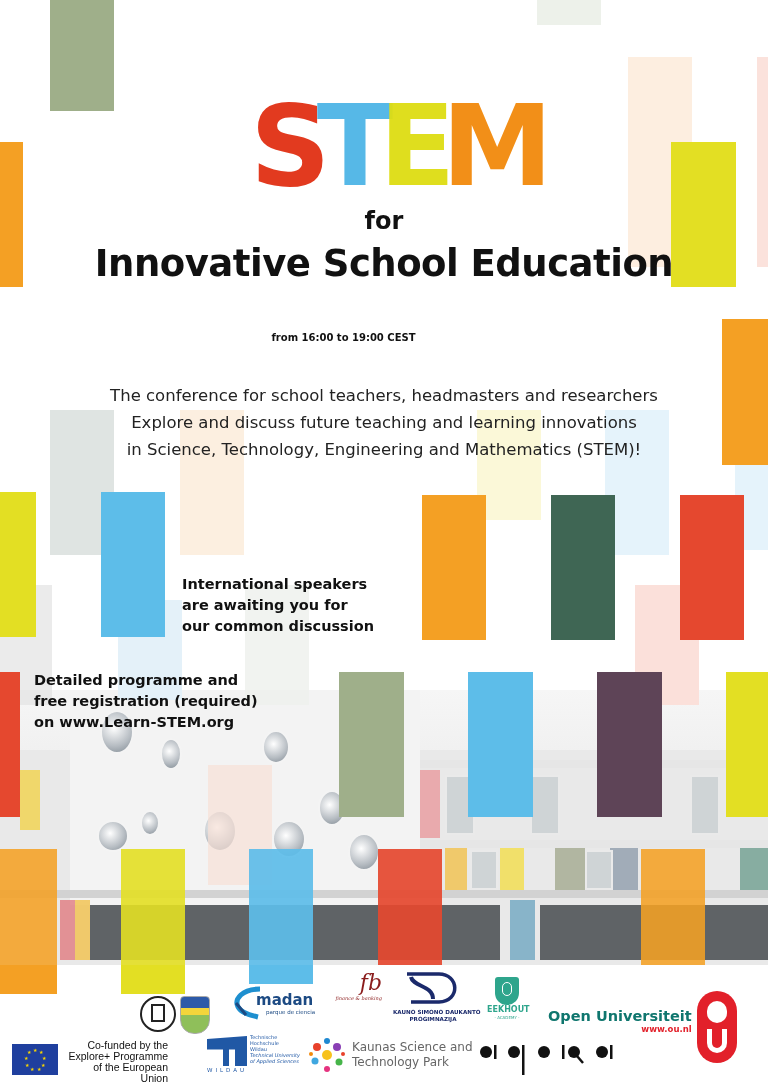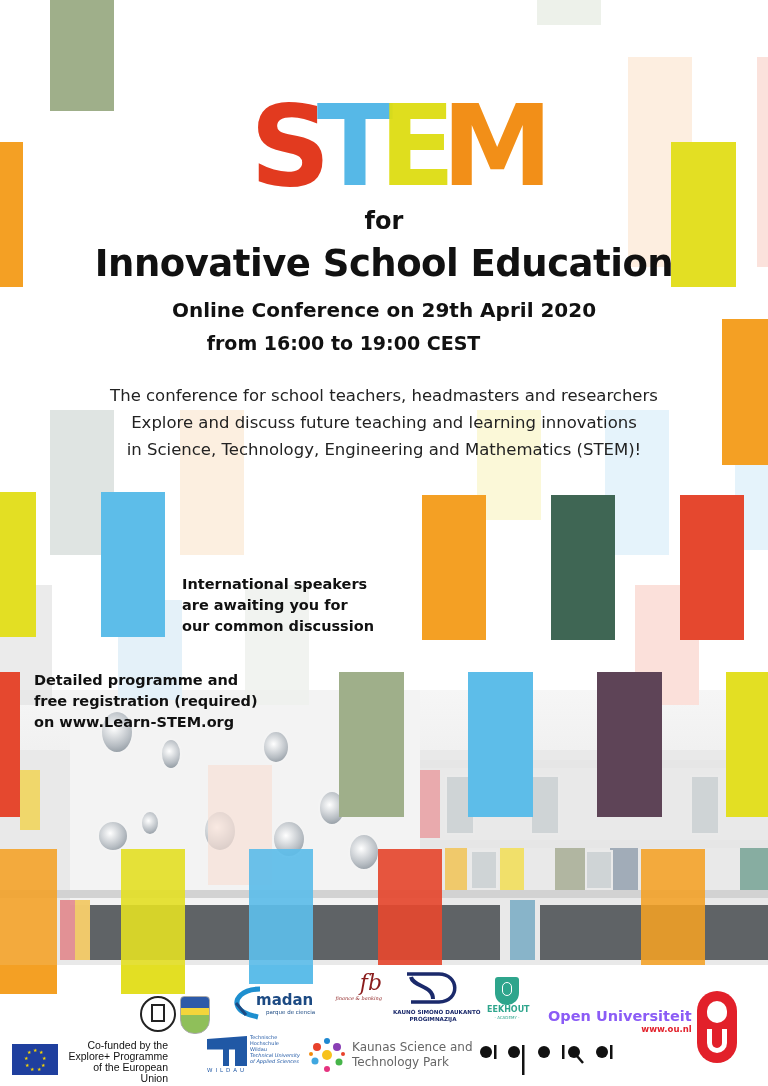--- a/index.html
+++ b/index.html
@@ -14,21 +14,21 @@
   .photo .dark { position: absolute; background: #5f6366; }
   .photo .porthole { position: absolute; border-radius: 50%; background: radial-gradient(circle at 40% 40%, #ffffff, #b6bcc2 60%, #7e8891); border: 2px solid #f4f4f4; }
   .rect { position: absolute; }
   .txt { position: absolute; color: #111; }
   .learn { position: absolute; left: 250px; top: 18px; width: 280px; text-align: center; font-family: "DejaVu Serif", serif; font-style: italic; font-size: 70px; color: #111; letter-spacing: 2px; }
   .stem { position: absolute; left: 250px; top: 98px; height: 96px; font-family: "DejaVu Sans", sans-serif; font-weight: bold; font-size: 112px; line-height: 96px; letter-spacing: -14px; }
   .stem span { display: inline-block; }
   .for { left: 0; width: 768px; top: 207px; text-align: center; font-family: "DejaVu Sans", sans-serif; font-weight: bold; font-size: 24px; }
   .title { left: 0; width: 768px; top: 242px; text-align: center; font-family: "DejaVu Sans", sans-serif; font-weight: bold; font-size: 37px; letter-spacing: -0.5px; }
   .conf { left: 0; width: 768px; top: 298px; text-align: center; font-family: "DejaVu Sans", sans-serif; font-weight: bold; font-size: 20px; }
-  .time { left: 0; width: 687px; top: 332px; text-align: center; font-family: "DejaVu Sans", sans-serif; font-weight: bold; font-size: 19px; }
+  .time { left: 0; width: 687px; top: 332px; text-align: center; font-family: "DejaVu Sans", sans-serif; font-weight: bold; font-size: 10px; }
   .desc { left: 0; width: 768px; top: 382px; text-align: center; font-family: "DejaVu Sans", sans-serif; font-size: 16.5px; line-height: 27px; color: #222; }
   .speakers { left: 182px; top: 574px; font-family: "DejaVu Sans", sans-serif; font-weight: bold; font-size: 14.5px; line-height: 21px; }
   .register { left: 34px; top: 670px; font-family: "DejaVu Sans", sans-serif; font-weight: bold; font-size: 14.5px; line-height: 21px; }
   .logos { position: absolute; left: 0; top: 965px; width: 768px; height: 121px; background: #ffffff; }
   .eu-flag { position: absolute; left: 12px; top: 1044px; width: 46px; height: 31px; background: #1f3f9e; }
   .eu-flag .star { position: absolute; color: #f6d500; font-size: 5px; line-height: 5px; }
   .eu-text { position: absolute; left: 68px; top: 1040px; width: 100px; text-align: right; font-family: "Liberation Sans", sans-serif; font-size: 10.5px; line-height: 11px; color: #111; }
   .seal { position: absolute; border-radius: 50%; }
   .madan { position: absolute; left: 232px; top: 985px; width: 88px; height: 40px; }
   .fb { position: absolute; left: 330px; top: 971px; width: 52px; height: 46px; text-align: right; }
@@ -112,21 +112,20 @@
   <div class="rect" style="left:249px;top:849px;width:64px;height:135px;background:#5dbde9;opacity:0.92;"></div>
   <div class="rect" style="left:378px;top:849px;width:64px;height:116px;background:#e5482f;opacity:0.92;"></div>
   <div class="rect" style="left:641px;top:849px;width:64px;height:116px;background:#f4a024;opacity:0.88;"></div>
 
   <div class="stem">
     <span style="color:#e23a1f;">S</span><span style="color:#4eb5e6;opacity:0.95;">T</span><span style="color:#dedd12;opacity:0.95;">E</span><span style="color:#f28a0c;opacity:0.95;">M</span>
   </div>
 
   <div class="txt for">for</div>
   <div class="txt title">Innovative School Education</div>
-  <div class="txt conf">Online Conference on 29th April 2020</div>
   <div class="txt time">from 16:00 to 19:00 CEST</div>
 
   <div class="txt desc">
     <div>The conference for school teachers, headmasters and researchers</div>
     <div>Explore and discuss future teaching and learning innovations</div>
     <div>in Science, Technology, Engineering and Mathematics (STEM)!</div>
   </div>
 
   <div class="txt speakers">
     <div>International speakers</div>
@@ -194,21 +193,21 @@
 
   <div class="eek">
     <div style="margin:0 auto;width:24px;height:28px;background:#2ea58c;border-radius:3px 3px 12px 12px;position:relative;">
       <div style="position:absolute;left:7px;top:5px;width:10px;height:14px;border:1.5px solid #fff;border-radius:5px;box-sizing:border-box;"></div>
     </div>
     <div style="font-family:'DejaVu Sans',sans-serif;font-size:8px;font-weight:bold;color:#2ea58c;line-height:10px;">EEKHOUT</div>
     <div style="font-family:'DejaVu Sans',sans-serif;font-size:4px;color:#2ea58c;">- ACADEMY -</div>
   </div>
 
   <div class="ou">
-    <div style="font-family:'DejaVu Sans',sans-serif;font-size:14.5px;font-weight:bold;color:#8b5cf6;white-space:nowrap;">Open Universiteit</div>
+    <div style="font-family:'DejaVu Sans',sans-serif;font-size:14.5px;font-weight:bold;color:#0f766e;white-space:nowrap;">Open Universiteit</div>
     <div style="font-family:'DejaVu Sans',sans-serif;font-size:8.5px;font-weight:bold;color:#e2202a;text-align:right;">www.ou.nl</div>
   </div>
   <div class="ou-logo">
     <div style="position:absolute;left:10px;top:10px;width:20px;height:22px;border-radius:10px;background:#fff;"></div>
     <div style="position:absolute;left:10px;top:38px;width:20px;height:24px;border:5px solid #fff;border-top:none;border-radius:0 0 10px 10px;box-sizing:border-box;"></div>
   </div>
 
   <div class="thw">
     <div style="position:absolute;left:2px;top:2px;width:40px;height:30px;background:#2058a5;clip-path:polygon(0 10%,100% 0,100% 100%,70% 100%,70% 45%,55% 45%,55% 100%,40% 100%,40% 45%,0 45%);"></div>
     <div style="position:absolute;left:2px;top:33px;font-family:'DejaVu Sans',sans-serif;font-size:5.5px;color:#2058a5;letter-spacing:3px;">WILDAU</div>

